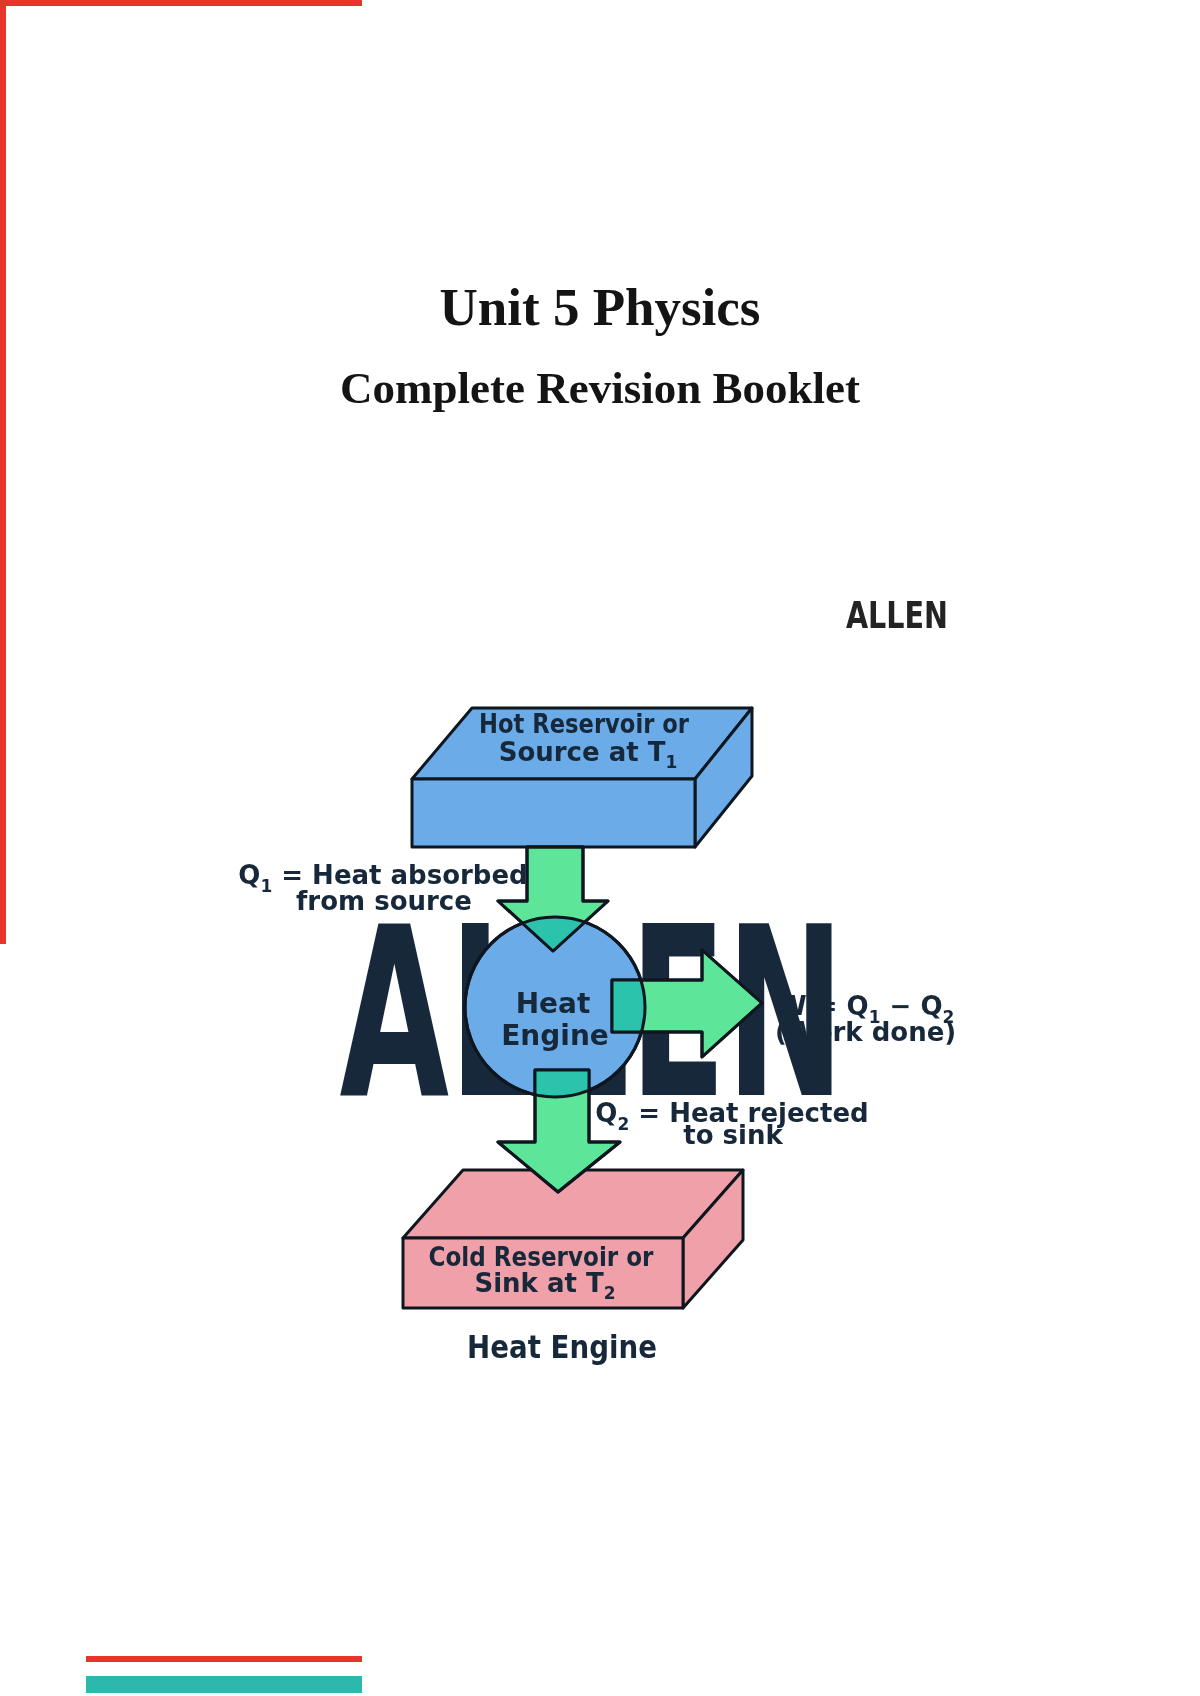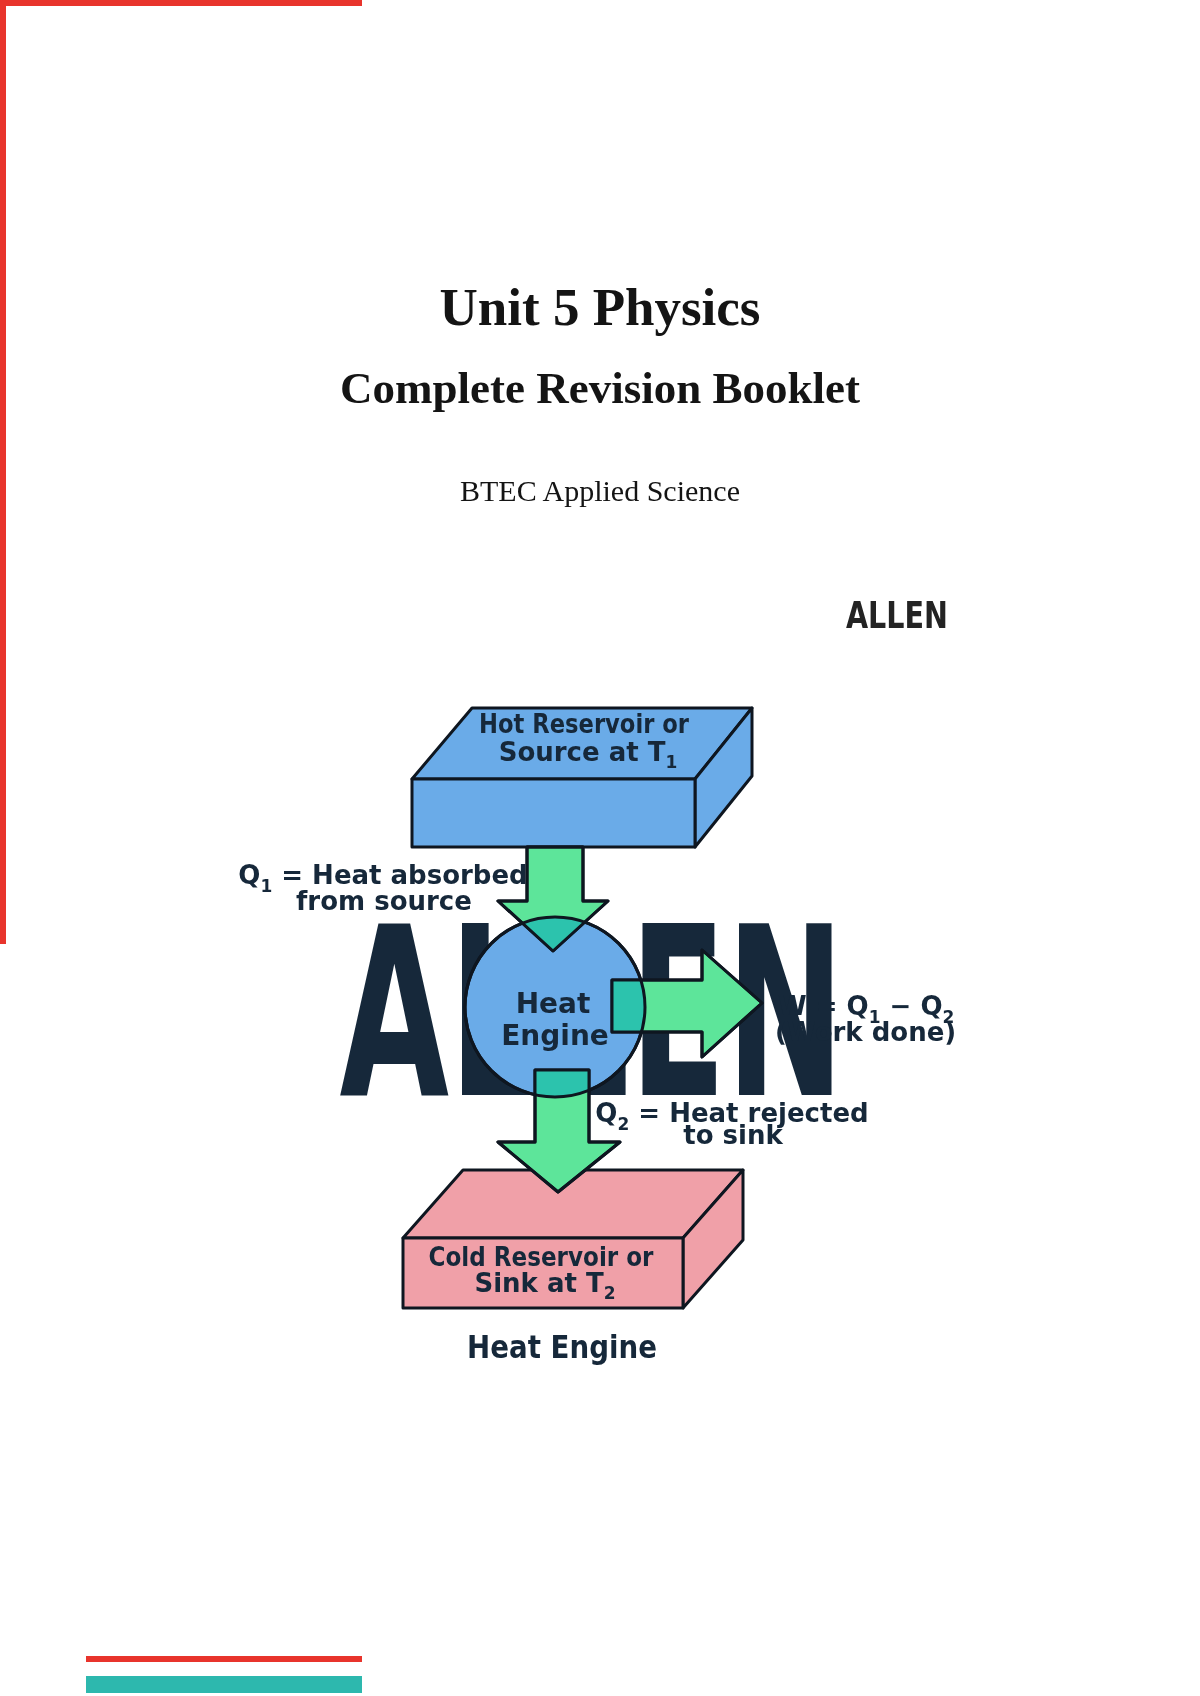--- a/index.html
+++ b/index.html
@@ -31,21 +31,20 @@
 
 <div class="page">
 
   <div class="mark" id="mark-top"></div>
   <div class="mark" id="mark-left"></div>
   <div class="mark" id="mark-bottom-red"></div>
   <div class="mark" id="mark-bottom-teal"></div>
 
   <div class="title" id="title1">Unit 5 Physics</div>
   <div class="title" id="title2">Complete Revision Booklet</div>
-  <div class="title" id="subtitle">BTEC Applied Science</div>
 
   <svg id="logo-svg" width="120" height="44" viewBox="0 0 120 44">
     <text x="6" y="34" font-size="37" textLength="102" lengthAdjust="spacingAndGlyphs">ALLEN</text>
   </svg>
 
   <svg id="diagram-svg" width="1200" height="760" viewBox="0 0 1200 760">
     <defs>
       <clipPath id="engineClip">
           <circle cx="555" cy="367" r="90"></circle>
         </clipPath>

